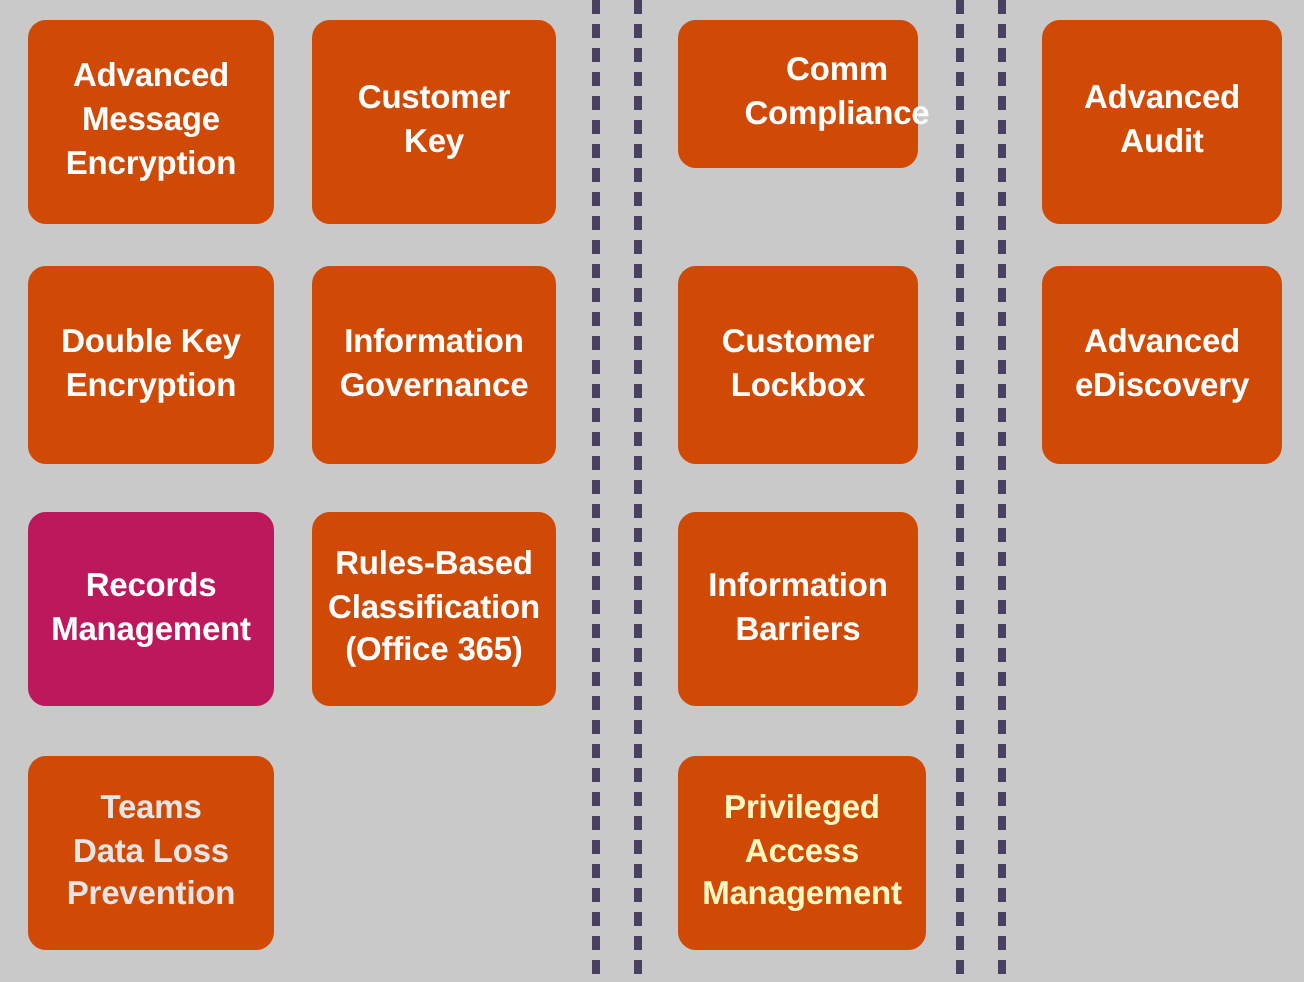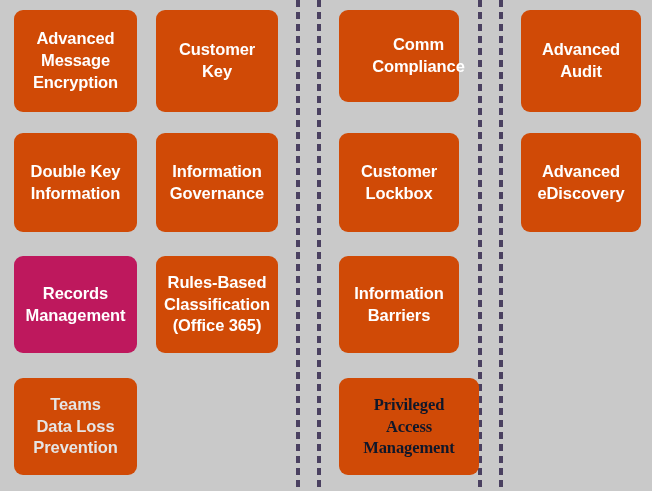--- a/index.html
+++ b/index.html
@@ -57,39 +57,39 @@
 
 <div id="canvas" style="background: rgb(201, 201, 201);">
     <div class="divider" style="left: 296px; background-image: linear-gradient(rgb(74, 64, 96) 0px, rgb(74, 64, 96) 7px, rgba(0, 0, 0, 0) 7px, rgba(0, 0, 0, 0) 12px);"></div>
     <div class="divider" style="left: 317px; background-image: linear-gradient(rgb(74, 64, 96) 0px, rgb(74, 64, 96) 7px, rgba(0, 0, 0, 0) 7px, rgba(0, 0, 0, 0) 12px);"></div>
     <div class="divider" style="left: 478px; background-image: linear-gradient(rgb(74, 64, 96) 0px, rgb(74, 64, 96) 7px, rgba(0, 0, 0, 0) 7px, rgba(0, 0, 0, 0) 12px);"></div>
     <div class="divider" style="left: 499px; background-image: linear-gradient(rgb(74, 64, 96) 0px, rgb(74, 64, 96) 7px, rgba(0, 0, 0, 0) 7px, rgba(0, 0, 0, 0) 12px);"></div>
     <div class="card" style="left: 14px; top: 10px; width: 123px; height: 102px; background: rgb(208, 74, 6); color: rgb(255, 255, 255);"><span class="card-label">Advanced
 Message
 Encryption</span></div>
     <div class="card" style="left: 14px; top: 133px; width: 123px; height: 99px; background: rgb(208, 74, 6); color: rgb(255, 255, 255);"><span class="card-label">Double Key
-Information</span></div>
+Encryption</span></div>
     <div class="card" style="left: 14px; top: 256px; width: 123px; height: 97px; background: #be185d; color: rgb(255, 255, 255);"><span class="card-label">Records
 Management</span></div>
     <div class="card" style="left: 14px; top: 378px; width: 123px; height: 97px; background: rgb(208, 74, 6); color: #e5e5e5;"><span class="card-label">Teams
 Data Loss
 Prevention</span></div>
     <div class="card" style="left: 156px; top: 10px; width: 122px; height: 102px; background: rgb(208, 74, 6); color: rgb(255, 255, 255);"><span class="card-label">Customer
 Key</span></div>
     <div class="card" style="left: 156px; top: 133px; width: 122px; height: 99px; background: rgb(208, 74, 6); color: rgb(255, 255, 255);"><span class="card-label">Information
 Governance</span></div>
     <div class="card" style="left: 156px; top: 256px; width: 122px; height: 97px; background: rgb(208, 74, 6); color: rgb(255, 255, 255);"><span class="card-label">Rules-Based
 Classification
 (Office 365)</span></div>
-    <div class="card" style="left: 339px; top: 10px; width: 120px; height: 92px; background: rgb(208, 74, 6); color: rgb(255, 255, 255); padding-left: 45px;"><span class="card-label">Comm
+    <div class="card" style="left: 339px; top: 10px; width: 120px; height: 74px; background: rgb(208, 74, 6); color: rgb(255, 255, 255); padding-left: 45px;"><span class="card-label">Comm
 Compliance</span></div>
     <div class="card" style="left: 339px; top: 133px; width: 120px; height: 99px; background: rgb(208, 74, 6); color: rgb(255, 255, 255);"><span class="card-label">Customer
 Lockbox</span></div>
     <div class="card" style="left: 339px; top: 256px; width: 120px; height: 97px; background: rgb(208, 74, 6); color: rgb(255, 255, 255);"><span class="card-label">Information
 Barriers</span></div>
-    <div class="card" style="left: 339px; top: 378px; width: 140px; height: 97px; background: rgb(208, 74, 6); color: #0f172a; font-family: Liberation Serif, serif;"><span class="card-label">Privileged
+    <div class="card" style="left: 339px; top: 378px; width: 124px; height: 97px; background: rgb(208, 74, 6); color: #fef9c3;"><span class="card-label">Privileged
 Access
 Management</span></div>
     <div class="card" style="left: 521px; top: 10px; width: 120px; height: 102px; background: rgb(208, 74, 6); color: rgb(255, 255, 255);"><span class="card-label">Advanced
 Audit</span></div>
     <div class="card" style="left: 521px; top: 133px; width: 120px; height: 99px; background: rgb(208, 74, 6); color: rgb(255, 255, 255);"><span class="card-label">Advanced
 eDiscovery</span></div>
   </div>
 
 </body></html>

